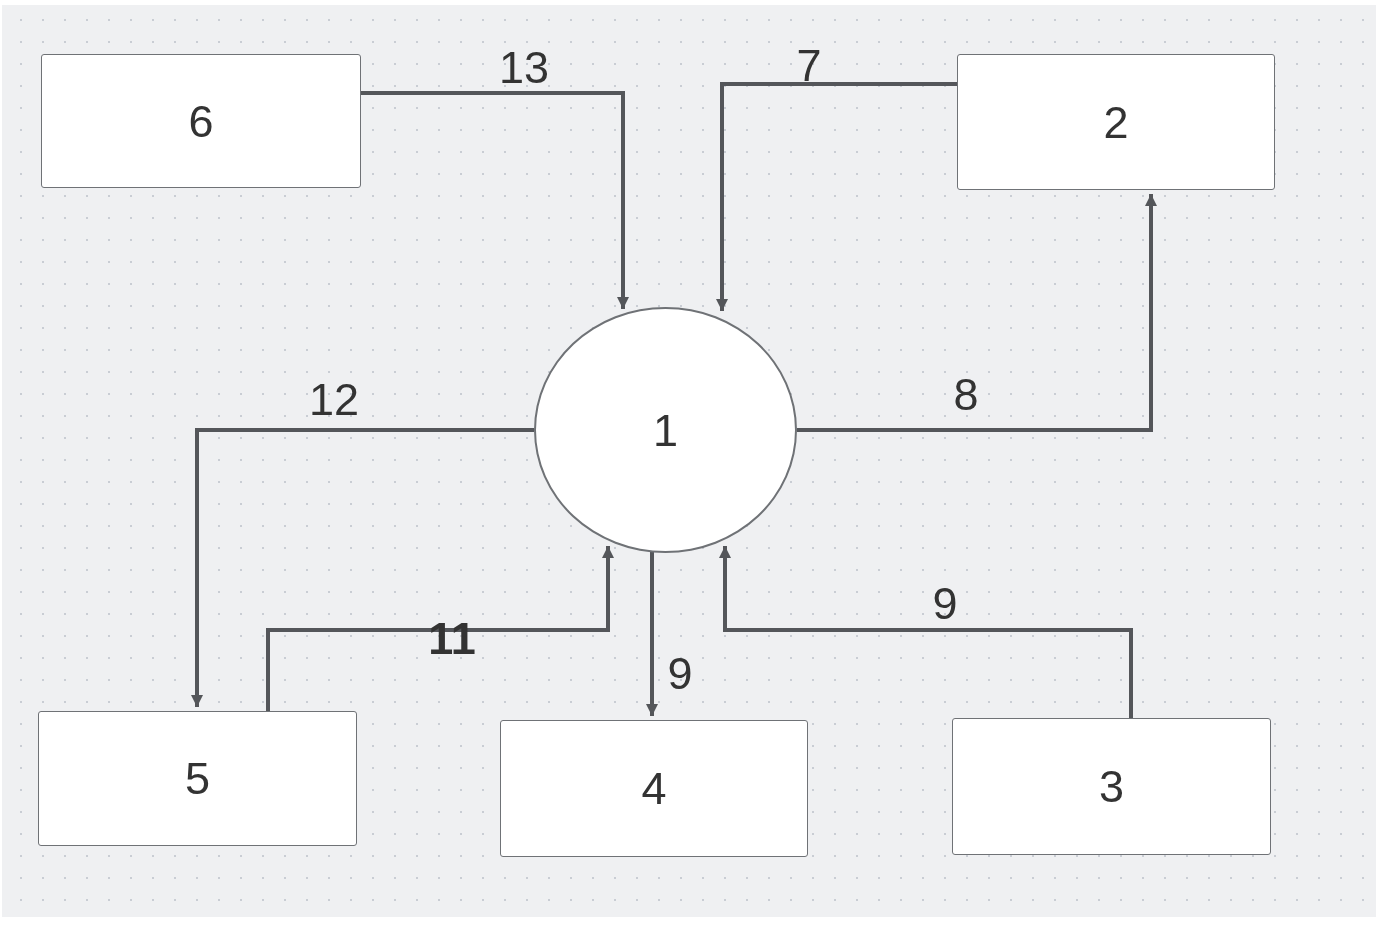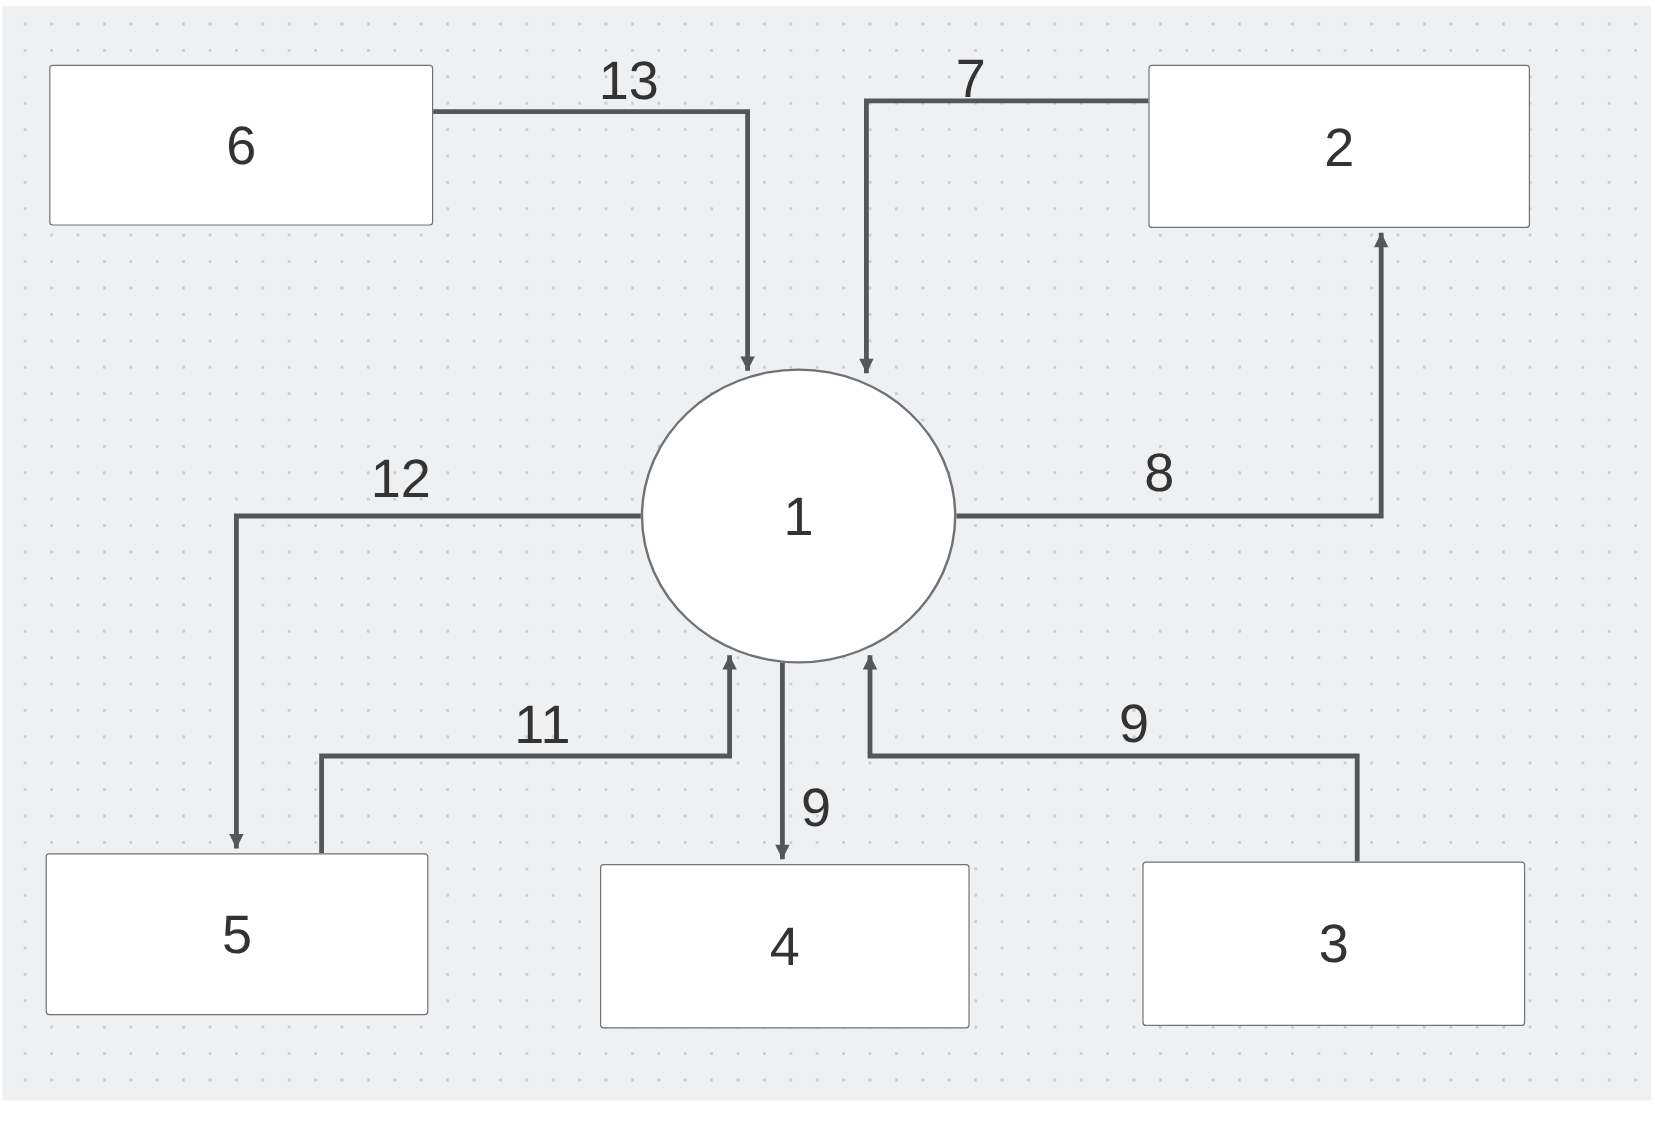--- a/index.html
+++ b/index.html
@@ -78,21 +78,21 @@
   #node-2 { left: 957px; top: 54px;  width: 318px; height: 136px; }
   #node-1 { left: 534px; top: 307px; width: 263px; height: 246px; }
   #node-5 { left: 38px;  top: 711px; width: 319px; height: 135px; }
   #node-4 { left: 500px; top: 720px; width: 308px; height: 137px; }
   #node-3 { left: 952px; top: 718px; width: 319px; height: 137px; }
   
   #edge-label-7  { left: 809px;  top: 65px; }
   #edge-label-8  { left: 966px;  top: 394px; }
   #edge-label-9  { left: 945px;  top: 603px; }
   #edge-label-10 { left: 680px;  top: 673px; }
-  #edge-label-11 { left: 452px;  top: 604px; }
+  #edge-label-11 { left: 452px;  top: 638px; font-weight: bold; }
   #edge-label-12 { left: 334px;  top: 399px; }
   #edge-label-13 { left: 524px;  top: 67px; }
 </style>
 </head>
 <body>
 
 <div class="page">
   <div class="canvas"></div>
 
   <svg class="edge-layer" viewBox="0 0 1379 935" xmlns="http://www.w3.org/2000/svg">

